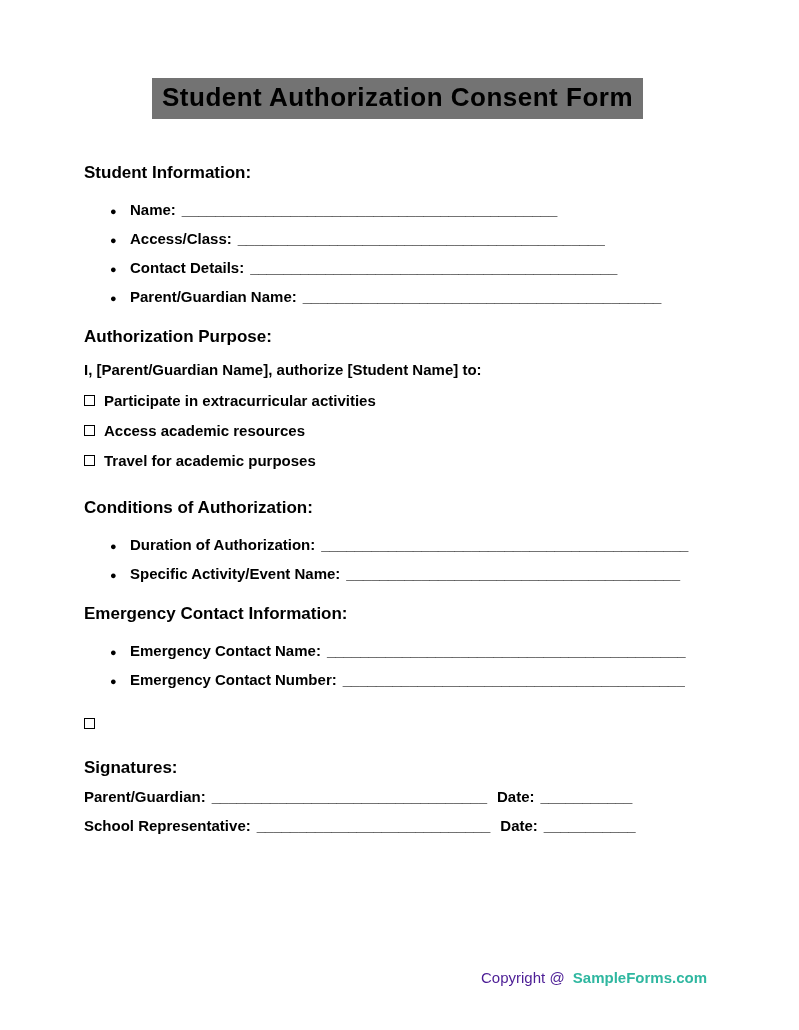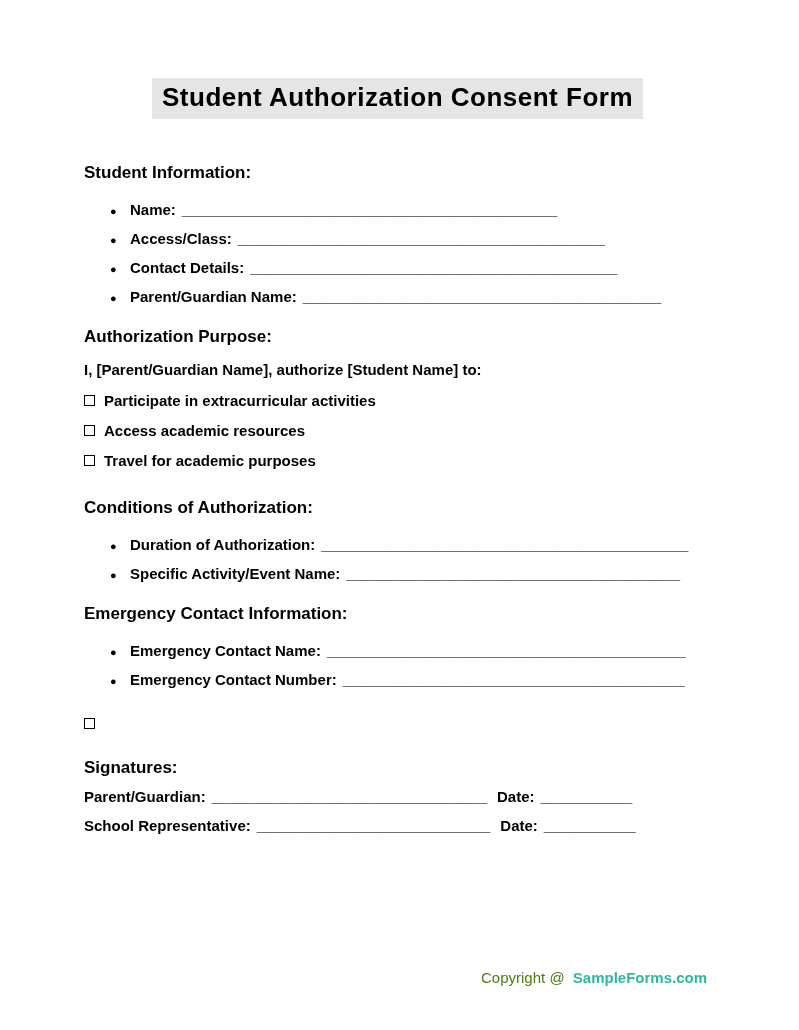--- a/index.html
+++ b/index.html
@@ -17,21 +17,21 @@
   }
   .title-wrap {
     text-align: center;
     margin-bottom: 44px;
   }
   .title {
     display: inline-block;
     font-size: 26px;
     font-weight: 700;
     letter-spacing: 0.5px;
-    background: #e5e5e5;
+    background: #737373;
     padding: 4px 10px 6px 10px;
   }
   .section-heading {
     font-size: 17px;
     font-weight: 700;
     margin-bottom: 14px;
   }
   .bullet-list {
     margin: 18px 0 22px 0;
   }
@@ -88,21 +88,21 @@
   }
   .sig-label { margin-right: 6px; }
   .date-label { margin: 0 6px 0 10px; }
   .footer {
     position: absolute;
     right: 92px;
     bottom: 44px;
     font-size: 15px;
   }
   .footer .copy {
-    color: #4d7c0f;
+    color: #4c1d95;
     margin-right: 4px;
   }
   .footer .brand {
     color: #2fb7a0;
     font-weight: 700;
     text-decoration: none;
   }
 </style>
 </head>
 <body>

